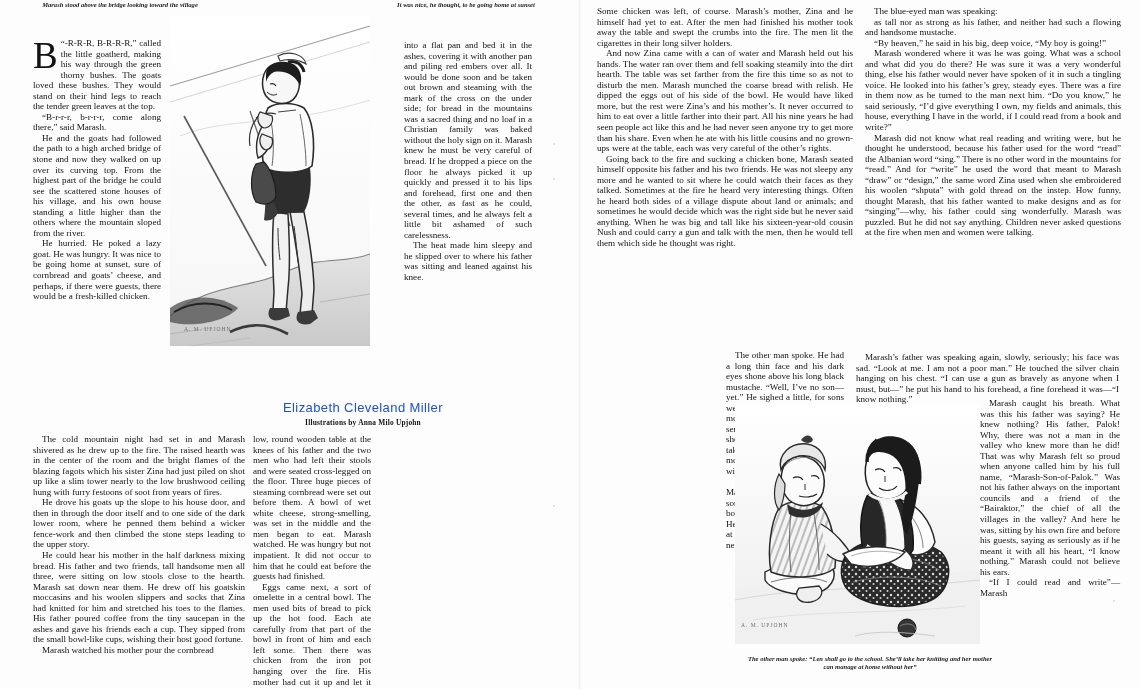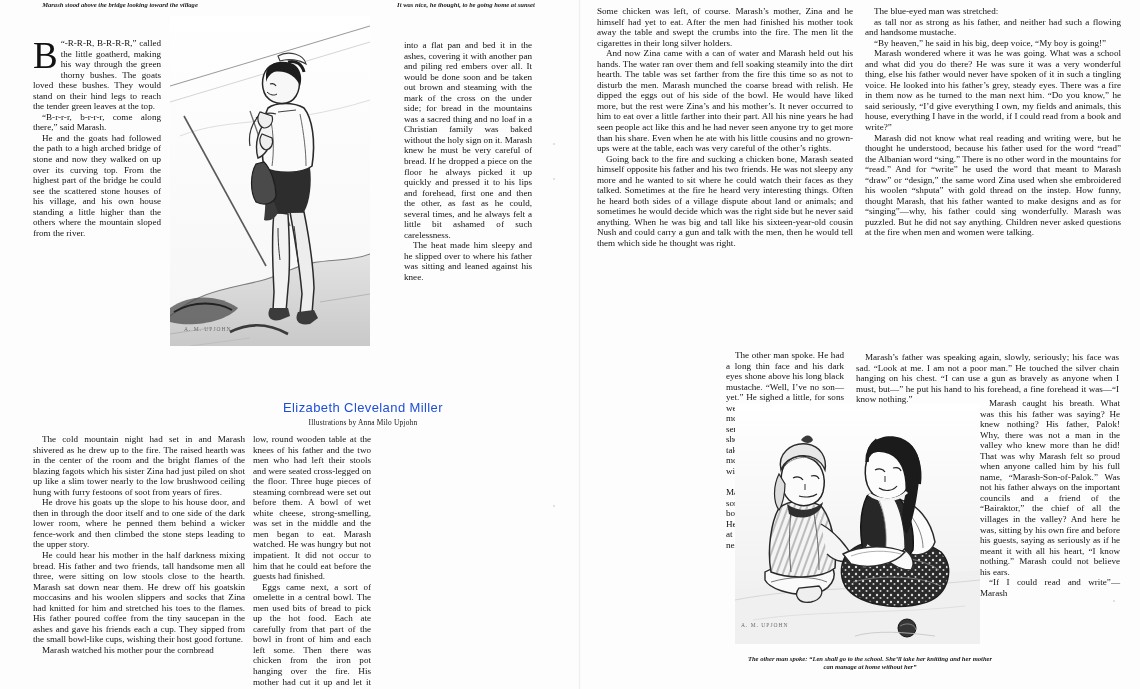--- a/index.html
+++ b/index.html
@@ -76,21 +76,21 @@
     text-align:center;
     font-family:Liberation Sans, sans-serif;
     font-size:13px;
     letter-spacing:.4px;
     color:#1d4ed8;
   }
   .illus-credit{
     position:absolute;left:163px;top:418px;width:400px;
     text-align:center;
     font-family:"Liberation Serif", serif;
-    font-weight:normal;
+    font-weight:bold;
     font-size:7.4px;
     letter-spacing:.2px;
     color:#141414;
   }
 
   .l-col1b{position:absolute;left:33px;top:434px;width:212px;}
   .l-col2b{position:absolute;left:253px;top:434px;width:118px;}
 
   
   .r-wide{position:absolute;left:17px;top:6px;width:524px;}
@@ -191,20 +191,21 @@
           <path d="M20 330 L80 322" stroke="#b5b5b5" stroke-width="0.6" fill="none"></path>
         </svg>
         <div class="artist-sig" style="left:14px;bottom:14px;">A. M. UPJOHN</div>
       </div>
     </div>
 
     <div class="l-col1 body-text">
       <p class="noind l-dropcap-para"><span class="quote-open">“</span><span class="dropcap">B</span><span>-R-R-R, B-R-R-R,”</span><span> called the little goatherd, making his way through the green thorny bushes. The goats loved these bushes. They would stand on their hind legs to reach the tender green leaves at the top.</span></p>
       <p>“B-r-r-r, b-r-r-r, come along there,” said Marash.</p>
       <p>He and the goats had followed the path to a high arched bridge of stone and now they walked on up over its curving top. From the highest part of the bridge he could see the scattered stone houses of his village, and his own house standing a little higher than the others where the mountain sloped from the river.</p>
+      <p>He hurried. He poked a lazy goat. He was hungry. It was nice to be going home at sunset, sure of cornbread and goats’ cheese, and perhaps, if there were guests, there would be a fresh-killed chicken.</p>
     </div>
 
     <div class="l-col2 body-text">
       <p class="noind">into a flat pan and bed it in the ashes, covering it with another pan and piling red embers over all. It would be done soon and be taken out brown and steaming with the mark of the cross on the under side; for bread in the mountains was a sacred thing and no loaf in a Christian family was baked without the holy sign on it. Marash knew he must be very careful of bread. If he dropped a piece on the floor he always picked it up quickly and pressed it to his lips and forehead, first one and then the other, as fast as he could, several times, and he always felt a little bit ashamed of such carelessness.</p>
       <p>The heat made him sleepy and he slipped over to where his father was sitting and leaned against his knee.</p>
     </div>
 
     <div class="byline">Elizabeth Cleveland Miller</div>
     <div class="illus-credit">Illustrations by Anna Milo Upjohn</div>
 
@@ -220,21 +221,21 @@
       <p>Eggs came next, a sort of omelette in a central bowl. The men used bits of bread to pick up the hot food. Each ate carefully from that part of the bowl in front of him and each left some. Then there was chicken from the iron pot hanging over the fire. His mother had cut it up and let it cool a bit, for where there are no forks, food must not be too hot for fingers. Marash listened intently when one of the men holding the breastbone of the fowl to the firelight read from it the fortune of the family. “Good comes to you,” he said as he set it down, “A member of your house shall gain great wisdom.”  Marash wondered over this.</p>
     </div>
   </div>
 
   <div class="page page-right">
 
     <div class="r-wide body-text" style="column-count:2;column-gap:12px;">
       <p class="noind">Some chicken was left, of course. Marash’s mother, Zina and he himself had yet to eat. After the men had finished his mother took away the table and swept the crumbs into the fire. The men lit the cigarettes in their long silver holders.</p>
       <p>And now Zina came with a can of water and Marash held out his hands. The water ran over them and fell soaking steamily into the dirt hearth. The table was set farther from the fire this time so as not to disturb the men. Marash munched the coarse bread with relish. He dipped the eggs out of his side of the bowl. He would have liked more, but the rest were Zina’s and his mother’s. It never occurred to him to eat over a little farther into their part. All his nine years he had seen people act like this and he had never seen anyone try to get more than his share. Even when he ate with his little cousins and no grown-ups were at the table, each was very careful of the other’s rights.</p>
       <p>Going back to the fire and sucking a chicken bone, Marash seated himself opposite his father and his two friends. He was not sleepy any more and he wanted to sit where he could watch their faces as they talked. Sometimes at the fire he heard very interesting things. Often he heard both sides of a village dispute about land or animals; and sometimes he would decide which was the right side but he never said anything. When he was big and tall like his sixteen-year-old cousin Nush and could carry a gun and talk with the men, then he would tell them which side he thought was right.</p>
-      <p>The blue-eyed man was stretched:</p>
+      <p>The blue-eyed man was speaking:</p>
       <p>as tall nor as strong as his father, and neither had such a flowing and handsome mustache.</p>
       <p>“By heaven,” he said in his big, deep voice, “My boy is going!”</p>
       <p>Marash wondered where it was he was going. What was a school and what did you do there? He was sure it was a very wonderful thing, else his father would never have spoken of it in such a tingling voice. He looked into his father’s grey, steady eyes. There was a fire in them now as he turned to the man next him. “Do you know,” he said seriously, “I’d give everything I own, my fields and animals, this house, everything I have in the world, if I could read from a book and write?”</p>
       <p>Marash did not know what real reading and writing were, but he thought he understood, because his father used for the word “read” the Albanian word “sing.” There is no other word in the mountains for “read.” And for “write” he used the word that meant to Marash “draw” or “design,” the same word Zina used when she embroidered his woolen “shputa” with gold thread on the instep. How funny, thought Marash, that his father wanted to make designs and as for “singing”—why, his father could sing wonderfully. Marash was puzzled. But he did not say anything. Children never asked questions at the fire when men and women were talking.</p>
     </div>
 
     <div class="r-col2 body-text">
       <p>The other man spoke. He had a long thin face and his dark eyes shone above his long black mustache. “Well, I’ve no son—yet.” He sighed a little, for sons were very important in the mountains. “But I’m going to send Len. She must be ten and she’s a good, smart girl. She’ll take her knitting, and her mother can manage at home without her.”</p>
       <p>Marash’s father looked at Marash. His eyes swept over his son, proud and glowing. The boy straightened himself a little. He loved to have his father look at him like that. He thought neither of the other men was</p>
     </div>

